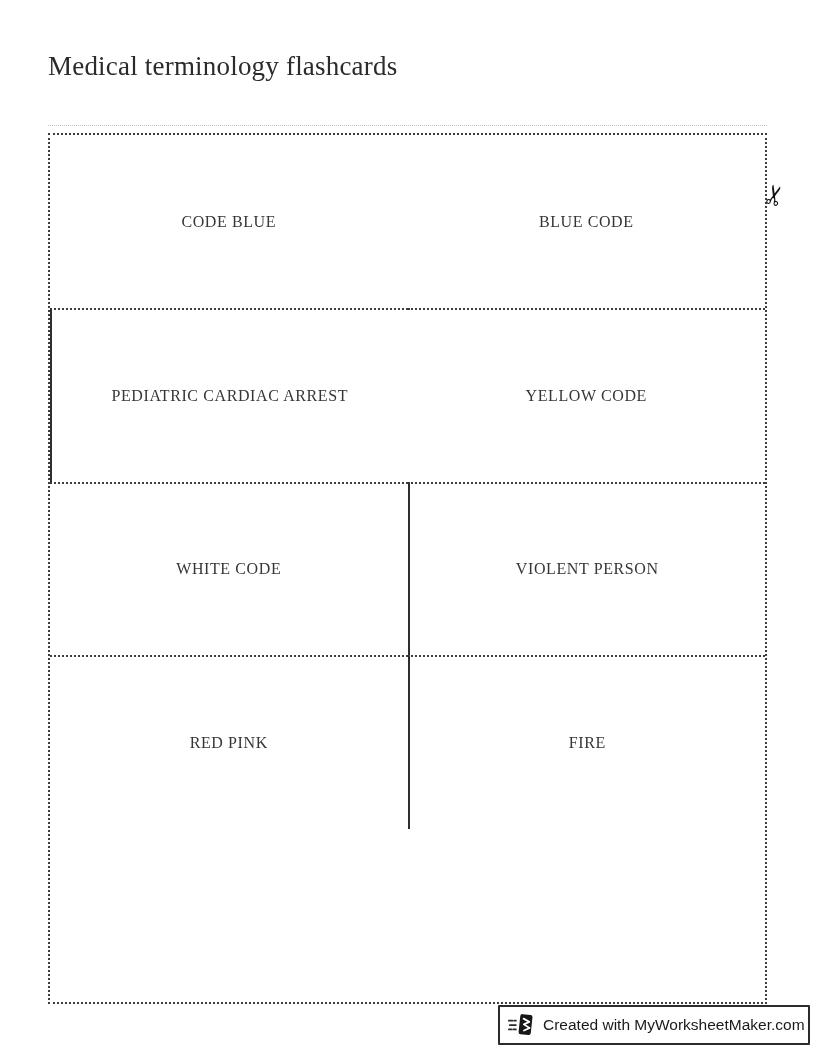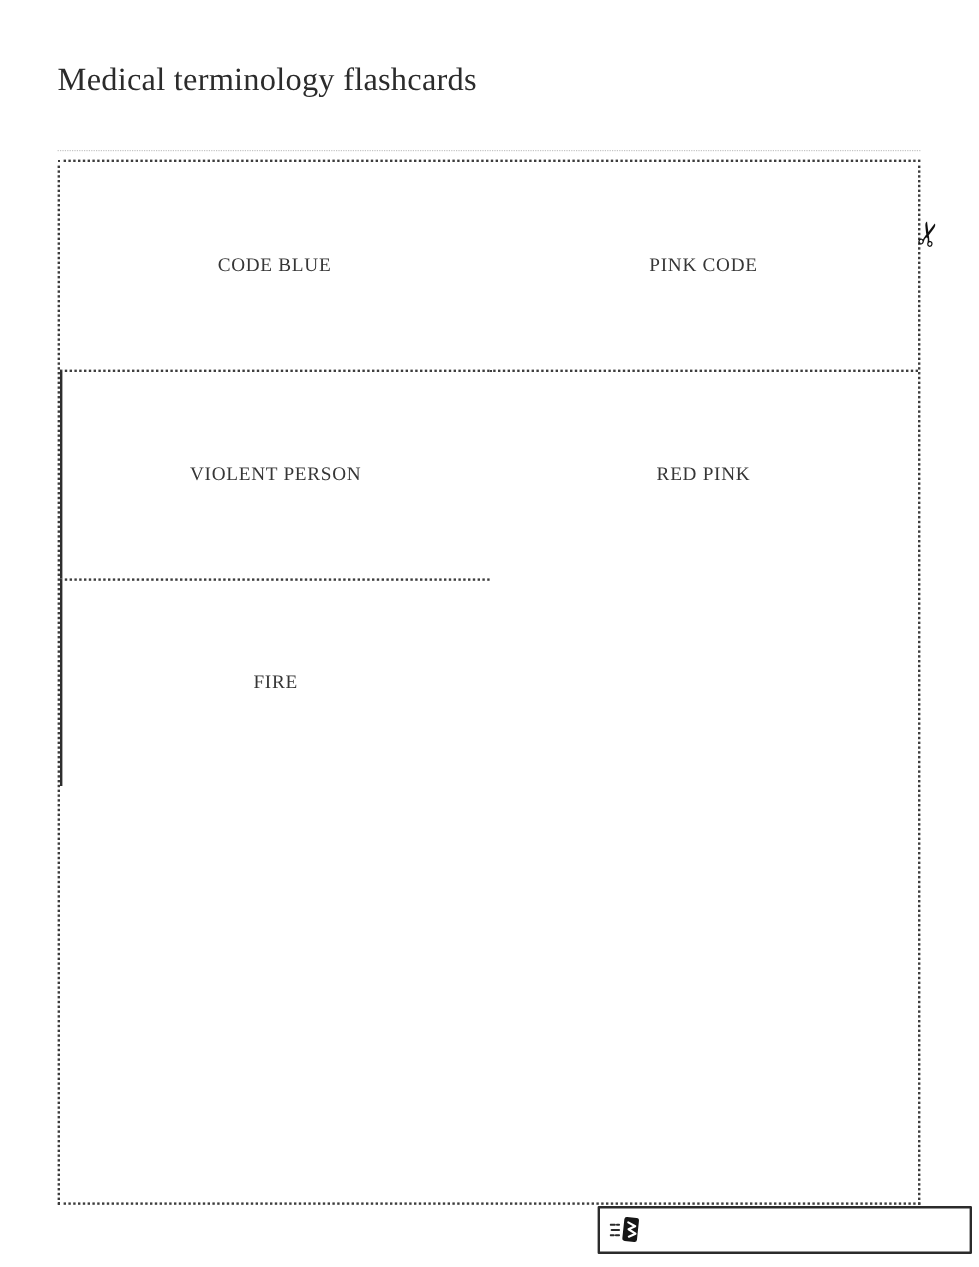--- a/index.html
+++ b/index.html
@@ -100,23 +100,26 @@
 
 <div class="page">
 
   <h1 class="doc-title">Medical terminology flashcards</h1>
 
   <div class="table-shadow-line"></div>
 
   <div class="flashcard-grid">
     <div class="cell left">CODE BLUE</div>
 
-    <div class="cell left">PINK CODE</div>
+    <div class="cell left">BLUE CODE</div>
+    <div class="cell right">PEDIATRIC CARDIAC ARREST</div>
 
+    <div class="cell left">YELLOW CODE</div>
 
+    <div class="cell left">WHITE CODE</div>
     <div class="cell right">VIOLENT PERSON</div>
 
     <div class="cell left">RED PINK</div>
     <div class="cell right">FIRE</div>
   </div>
 
   <div class="scissors">✂</div>
 
   <div class="credit-box">
     <svg class="logo-svg" width="28" height="28" viewBox="0 0 32 32" aria-hidden="true">
@@ -125,15 +128,16 @@
         <line x1="7" y1="11" x2="9" y2="11"></line>
         <line x1="2" y1="16" x2="9" y2="16"></line>
         <line x1="1" y1="21" x2="4" y2="21"></line>
         <line x1="6" y1="21" x2="9" y2="21"></line>
       </g>
       <g transform="rotate(6 20 16)">
         <rect x="13" y="4" width="14" height="23" rx="2.5" fill="#161616"></rect>
         <path d="M17 9 L24 12 L18 15.5 L25 19 L19 22.5" fill="none" stroke="#ffffff" stroke-width="2" stroke-linejoin="round" stroke-linecap="round"></path>
       </g>
     </svg>
+    <span class="credit-text">Created with MyWorksheetMaker.com</span>
   </div>
 
 </div>
 
 </body></html>

